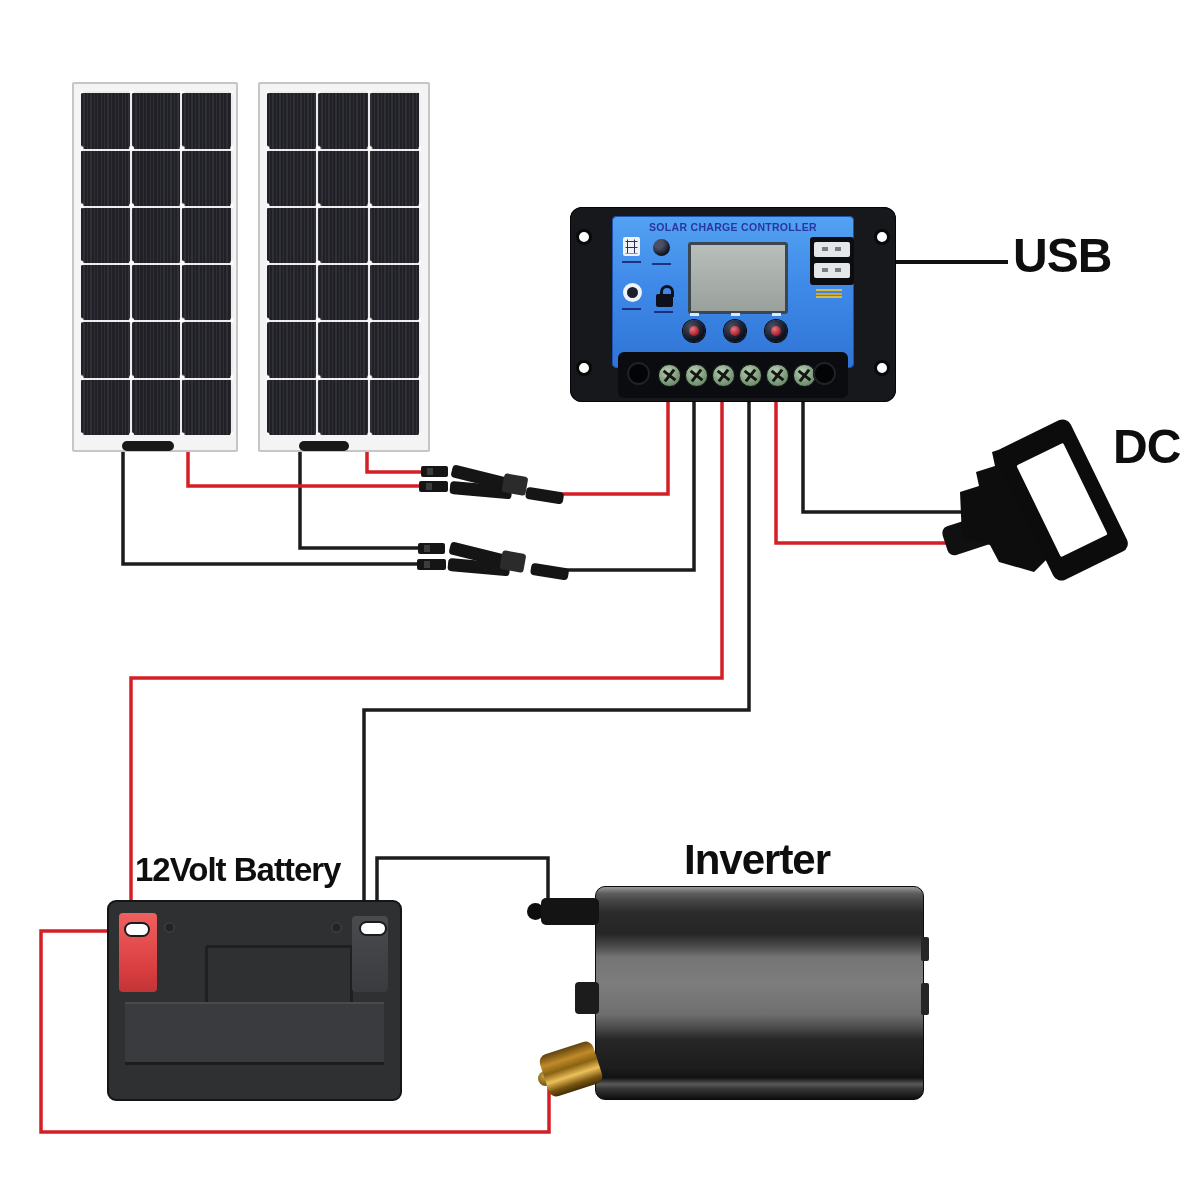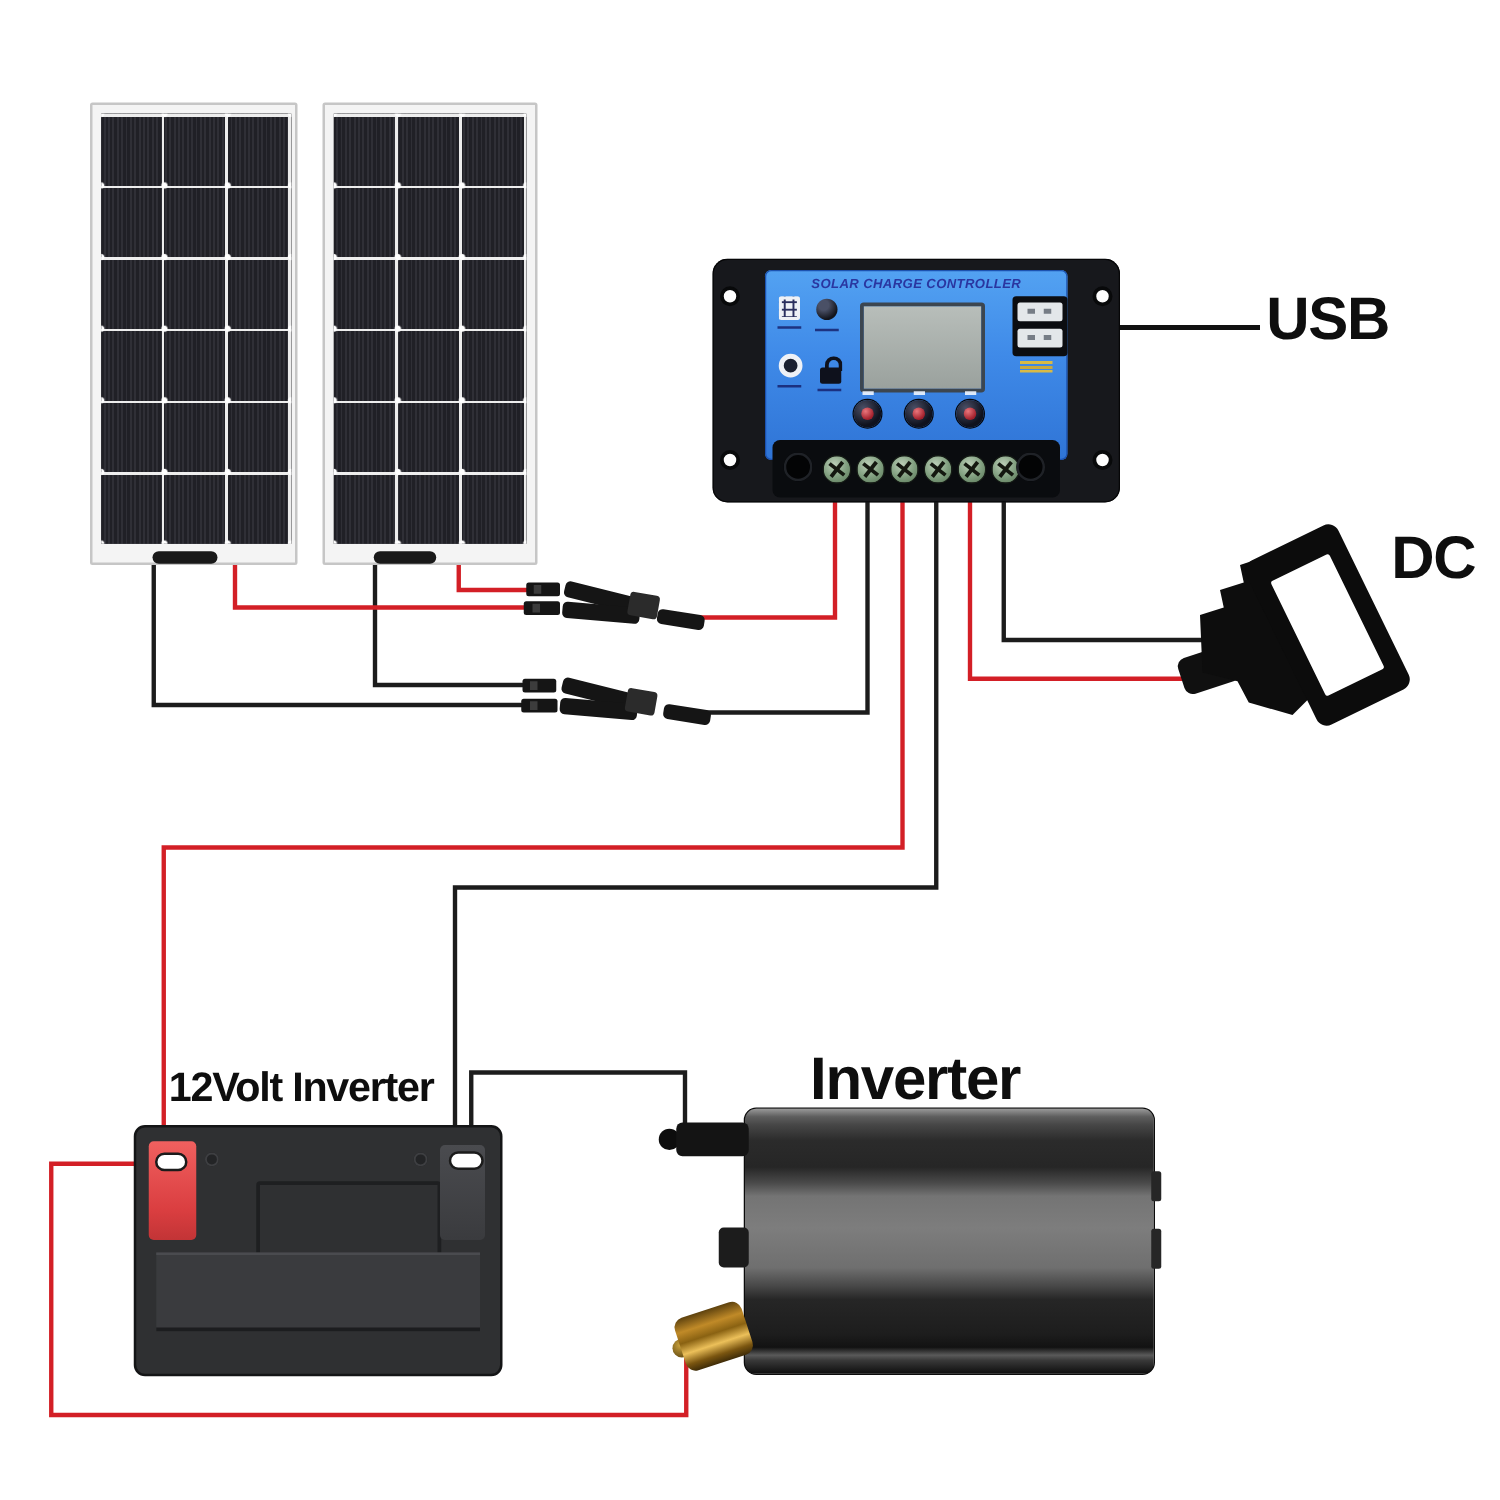--- a/index.html
+++ b/index.html
@@ -26,21 +26,21 @@
       repeating-linear-gradient(90deg,#202026 0 2px,#2f2f36 2px 3.5px);
     background-size:51.3px 57.3px,auto,auto,auto;
     background-position:-25.6px -28.6px,0 0,0 0,0 0;}
   .junction{position:absolute;height:10px;border-radius:5px;background:#191919;z-index:2;}
   
   .controller{position:absolute;left:570px;top:207px;width:326px;height:195px;background:#17181c;
               border-radius:12px;z-index:2;box-shadow:inset 0 0 0 1px #060607;}
   .screwhole{position:absolute;width:10px;height:10px;border-radius:50%;background:#fdfdfd;border:3px solid #08090a;}
   .face{position:absolute;left:42px;top:9px;width:242px;height:152px;border-radius:5px;
         background:linear-gradient(180deg,#53a2f2 0%,#3f8ae8 45%,#2f74d6 100%);
-        box-shadow:inset 0 0 0 1px #1c52b0;font-style:italic;}
+        box-shadow:inset 0 0 0 1px #1c52b0;}
   .face-title{position:absolute;left:0;right:0;top:5px;text-align:center;font-size:10.5px;font-weight:bold;
               color:#2a36a0;letter-spacing:.3px;}
   .icon-sq{position:absolute;left:11px;top:21px;width:17px;height:19px;border-radius:2px;
            background:linear-gradient(#2a2f5e 1.5px,transparent 1.5px) 0 4px/100% 6px,
                       linear-gradient(90deg,#2a2f5e 1.5px,transparent 1.5px) 4px 0/7px 100%,#eef1f6;
            box-shadow:inset 0 0 0 2.5px #eef1f6;}
   .icon-knob{position:absolute;left:41px;top:23px;width:17px;height:17px;border-radius:50%;
              background:radial-gradient(circle at 35% 30%,#4a5066 25%,#12141c 70%);}
   .icon-gauge{position:absolute;left:11px;top:67px;width:11px;height:11px;border-radius:50%;
               background:#1a2030;border:4px solid #eef1f6;}
@@ -256,16 +256,16 @@
     <div class="inv-term-neg"></div>
     <div class="inv-clip"></div>
     <div class="inv-gold-tip"></div>
     <div class="inv-term-gold"></div>
     <div class="inv-tab" style="right:-6px;top:50px;width:8px;height:24px;"></div>
     <div class="inv-tab" style="right:-6px;top:96px;width:8px;height:32px;"></div>
   </div>
 
   <div class="big-label" style="left:1013px;top:228px;font-size:48px;">USB</div>
   <div class="big-label" style="left:1113px;top:419px;font-size:48px;">DC</div>
-  <div class="big-label" style="left:135px;top:851px;font-size:33px;">12Volt Inverter</div>
-  <div class="big-label" style="left:648px;top:836px;font-size:48px;">Inverter</div>
+  <div class="big-label" style="left:135px;top:851px;font-size:33px;">12Volt Battery</div>
+  <div class="big-label" style="left:684px;top:836px;font-size:42px;">Inverter</div>
 
 </div>
 
 </body></html>

